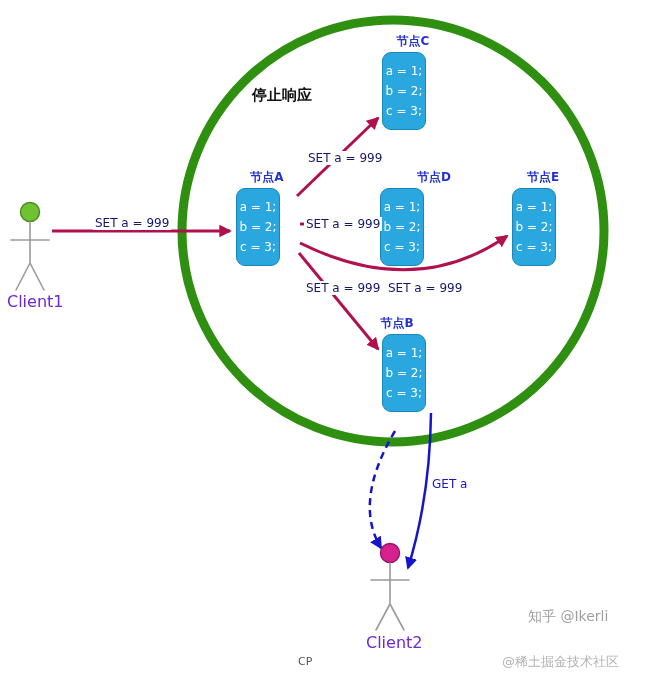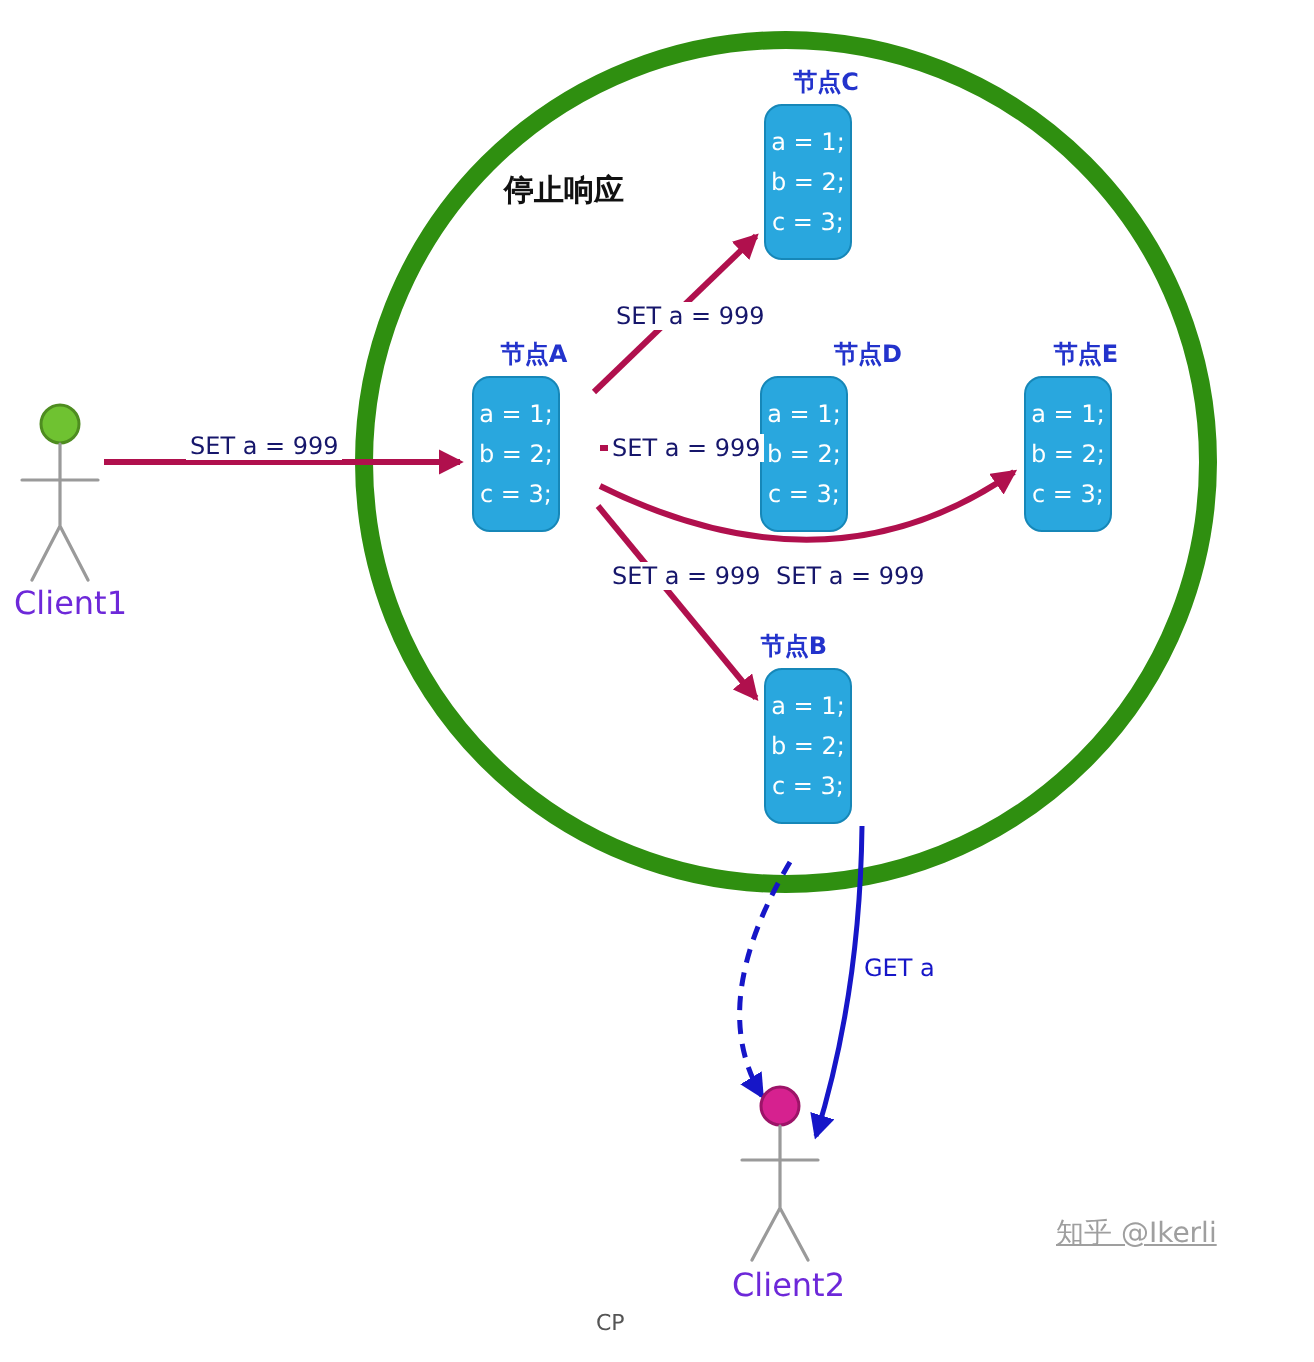--- a/index.html
+++ b/index.html
@@ -36,21 +36,21 @@
   }
   .client-label {
     position:absolute; z-index:3; font-size:16px; color:#6d28d9;
     text-align:center; white-space:nowrap;
   }
   .cp-label {
     position:absolute; z-index:3; font-size:11px; color:#555555;
     width:40px;
   }
   .watermark { position:absolute; z-index:3; color:#9f9f9f; white-space:nowrap; }
-  .watermark.zhihu { font-size:14px;text-decoration:underline; }
+  .watermark.zhihu { font-size:14px; }
   .watermark.juejin { font-size:13px; color:#b3b3b3; }
 </style>
 </head>
 <body>
 
 <div id="stage">
 
   <svg id="diagram-svg" width="657" height="681" viewBox="0 0 657 681">
     <defs>
       <marker id="mred" viewBox="0 0 10 10" refX="8.5" refY="5" markerWidth="4.2" markerHeight="4.2" orient="auto-start-reverse">
@@ -127,14 +127,15 @@
   <div class="edge-label" style="left:386px; top:281px;">SET a = 999</div>
   <div class="edge-label blue" style="left:430px; top:477px;">GET a</div>
 
 
   <div class="client-label" style="left:7px; top:292px; width:46px;">Client1</div>
   <div class="client-label" style="left:366px; top:633px; width:48px;">Client2</div>
 
   <div class="cp-label" style="left:298px; top:655px;">CP</div>
 
   <div class="watermark zhihu" style="left:528px; top:608px;">知乎 @Ikerli</div>
+  <div class="watermark juejin" style="left:502px; top:653px;">@稀土掘金技术社区</div>
 
 </div>
 
 </body></html>

